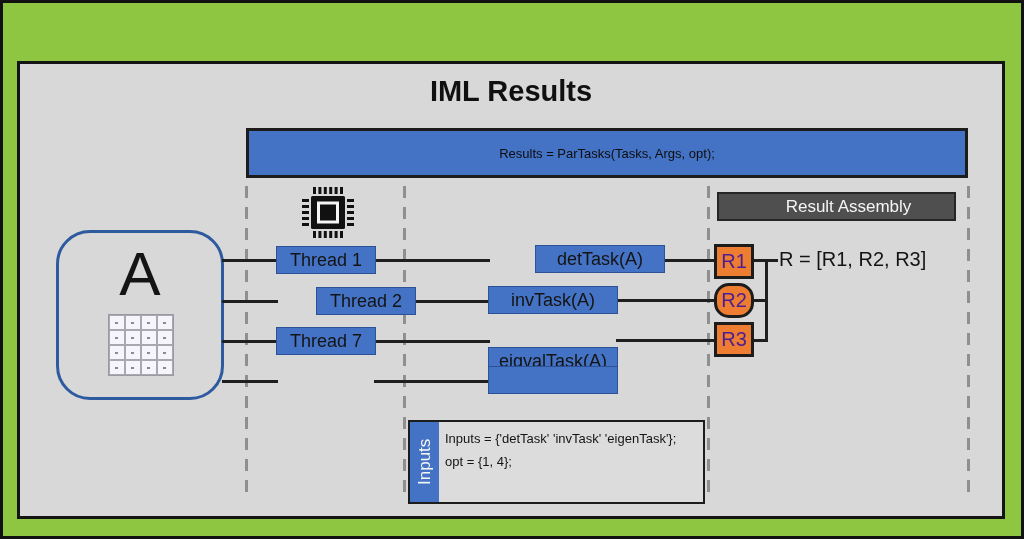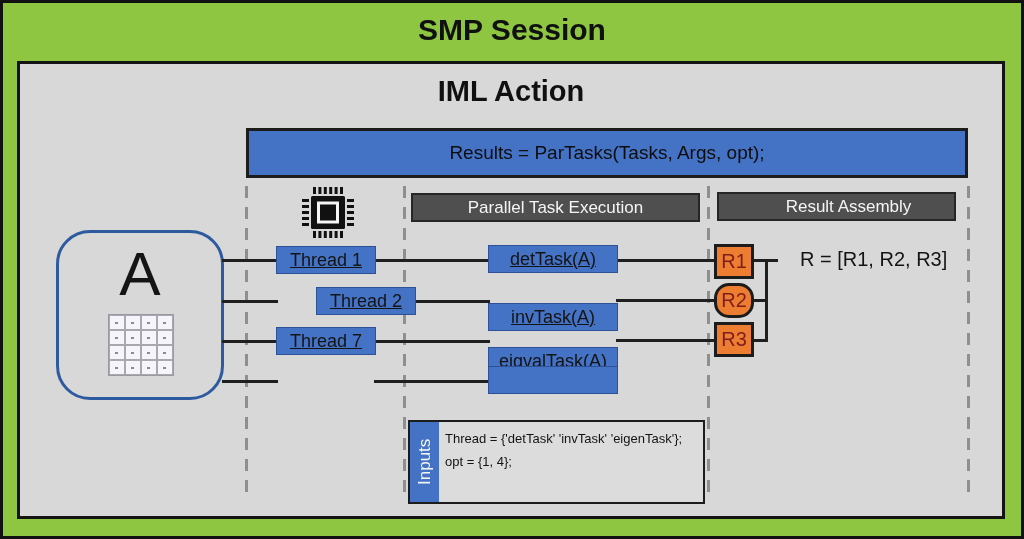--- a/index.html
+++ b/index.html
@@ -18,21 +18,21 @@
     background:#d8d8d8; border:3px solid #141414;
   }
   .iml-title {
     position:absolute; top:72px; left:14px; width:988px;
     text-align:center; font-size:29px; font-weight:bold; color:#101010;
   }
   .results-bar {
     position:absolute; left:243px; top:125px; width:722px; height:50px;
     background:#4472c4; border:3px solid #1c1c1c;
     display:flex; align-items:center; justify-content:center;
-    font-size:19px; color:#0d0d0d;
+    font-size:13px; color:#0d0d0d;
   }
   .vdash {
     position:absolute; top:183px; height:308px; width:3px;
     background:repeating-linear-gradient(to bottom,#8f8f8f 0 12px,transparent 12px 21px);
   }
   .hdr {
     position:absolute; height:29px; background:#4f4f4f; border:2px solid #262626;
     display:flex; align-items:center; justify-content:center;
     color:#f4f4f4; font-size:17px;
   }
@@ -52,55 +52,54 @@
   .mcell { position:relative; border:1px solid #a8a8b0; background:#f5f5fb; }
   .mcell::after {
     content:""; position:absolute; top:50%; left:50%;
     width:3px; height:2px; margin:-1px 0 0 -2px; background:#8a8a92;
   }
   .hline { position:absolute; height:3px; background:#1f1f1f; }
   .vline { position:absolute; width:3px; background:#1f1f1f; }
   .box-blue {
     position:absolute; background:#4472c4; border:1px solid #2c5197;
     display:flex; align-items:center; justify-content:center;
-    font-size:18px; color:#141414;text-decoration:underline;
+    font-size:18px; color:#141414;
   }
   .thread { left:273px; width:100px; height:28px; }
   .task   { left:485px; width:130px; height:28px; }
   .r-box {
     position:absolute; left:711px; width:40px; height:35px;
     background:#ed7d31; border:3px solid #1c1c1c;
     display:flex; align-items:center; justify-content:center;
-    font-size:20px; color:#7f1d1d;
-  }
-  .r-expr { position:absolute; left:776px; top:245px; font-size:20px; color:#141414;margin-left:21px; }
+    font-size:20px; color:#4c1d95;
+  }
+  .r-expr { position:absolute; left:776px; top:245px; font-size:20px; color:#141414; }
   .inputs-box {
     position:absolute; left:405px; top:417px; width:297px; height:84px;
     border:2px solid #1c1c1c; background:#dcdcdc; display:flex;
   }
   .inputs-tab {
     width:29px; background:#4472c4; color:#f6f6f6; font-size:17px;
     display:flex; align-items:center; justify-content:center;
     writing-mode:vertical-rl; transform:rotate(180deg);
   }
   .inputs-code {
     padding:5px 3px 3px 6px; font-size:13px; line-height:1.78;
     color:#141414; white-space:nowrap; overflow:hidden;
   }
   .cpu { position:absolute; left:296px; top:181px; }
 </style>
 </head>
 <body>
 
 <div class="stage">
 
-  <div class="smp-title">SMP Session</div>
 
   <div class="panel"></div>
-  <div class="iml-title">IML Action</div>
+  <div class="iml-title">IML Results</div>
 
   <div class="results-bar">
     <span>Results = ParTasks(Tasks, Args, opt);</span>
   </div>
 
   <div class="vdash" style="left:242px"></div>
   <div class="vdash" style="left:400px"></div>
   <div class="vdash" style="left:704px"></div>
   <div class="vdash" style="left:964px"></div>
 
@@ -128,23 +127,20 @@
         <rect x="48" y="15" width="7" height="3"></rect>
           <rect x="48" y="21" width="7" height="3"></rect>
           <rect x="48" y="27" width="7" height="3"></rect>
           <rect x="48" y="33" width="7" height="3"></rect>
           <rect x="48" y="39" width="7" height="3"></rect>
       </g>
       <rect x="19.5" y="19" width="19" height="19" fill="none" stroke="#f5f5f5" stroke-width="3"></rect>
     </svg>
   </div>
 
-  <div class="hdr" style="left:408px; top:190px; width:289px;">
-    <span>Parallel Task Execution</span>
-  </div>
   <div class="hdr" style="left:714px; top:189px; width:239px;padding-left:24px;">
     <span>Result Assembly</span>
   </div>
 
   <div class="a-box"></div>
   <div class="a-letter">A</div>
   <div class="matrix">
     <div class="mcell"></div>
       <div class="mcell"></div>
       <div class="mcell"></div>
@@ -185,24 +181,24 @@
   <div class="box-blue thread" style="top:243px;">
       <span>Thread 1</span>
     </div>
   <div class="box-blue thread" style="top:284px;margin-left:40px;">
       <span>Thread 2</span>
     </div>
   <div class="box-blue thread" style="top:324px;">
       <span>Thread 7</span>
     </div>
 
-  <div class="box-blue task" style="top:242px;">
+  <div class="box-blue task" style="top:242px;margin-left:47px;">
       <span>detTask(A)</span>
     </div>
-  <div class="box-blue task" style="top:300px;">
+  <div class="box-blue task" style="top:283px;">
       <span>invTask(A)</span>
     </div>
   <div class="box-blue task" style="top:344px;">
       <span>eigvalTask(A)</span>
     </div>
   <div class="box-blue task" style="top:363px;">
       <span></span>
     </div>
 
   <div class="r-box" style="top:241px;">
@@ -213,18 +209,18 @@
     </div>
   <div class="r-box" style="top:319px;">
       <span>R3</span>
     </div>
 
   <div class="r-expr">R = [R1, R2, R3]</div>
 
   <div class="inputs-box">
     <div class="inputs-tab">Inputs</div>
     <div class="inputs-code">
-      <div>Thread = {'detTask' 'invTask' 'eigenTask'};</div>
+      <div>Inputs = {'detTask' 'invTask' 'eigenTask'};</div>
       <div>opt = {1, 4};</div>
     </div>
   </div>
 
 </div>
 
 </body></html>

